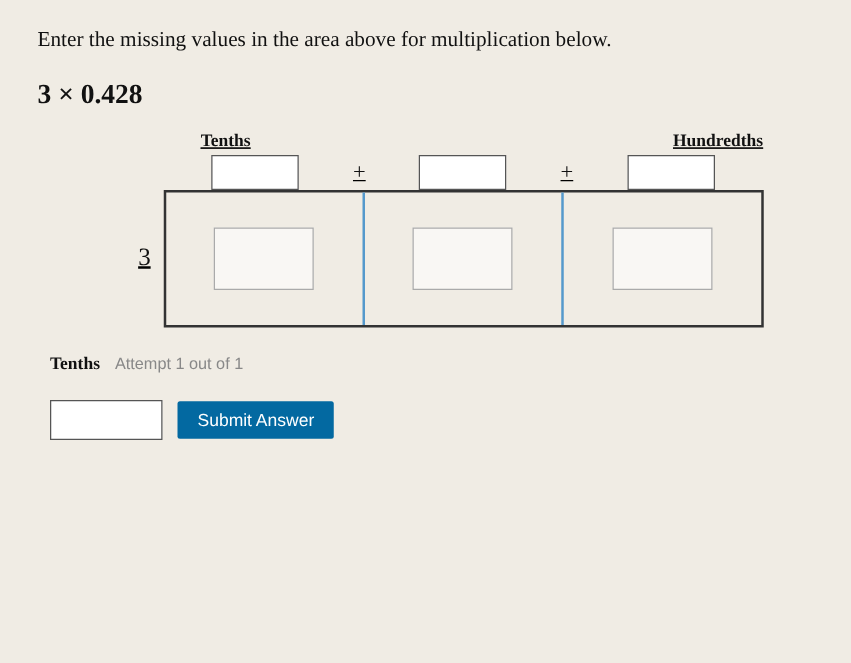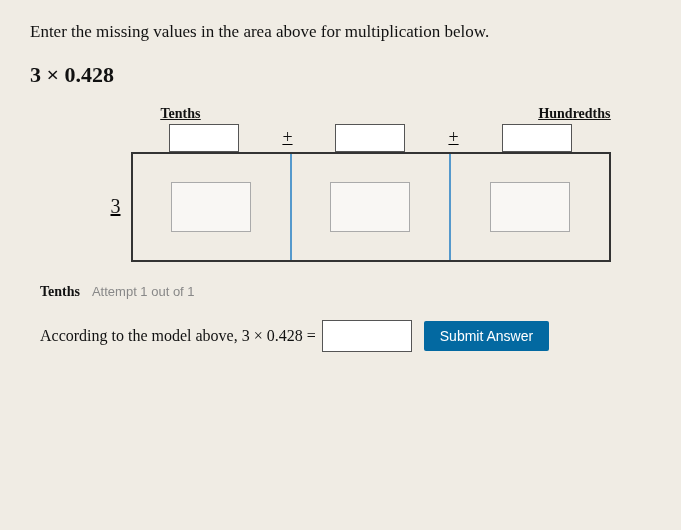--- a/index.html
+++ b/index.html
@@ -252,16 +252,15 @@
     </div>
   </div>
 </div>
 
 <div class="answer-section">
   <span class="answer-label">Tenths</span>
   <span class="attempt-text">Attempt 1 out of 1</span>
 </div>
 
 <div class="final-answer-row">
-  <span class="final-equation-text">According to the model above, 3 × 0.428 =</span>
   <input class="final-input" type="text" style="">
   <button class="submit-btn">Submit Answer</button>
 </div>
 
 </body></html>

